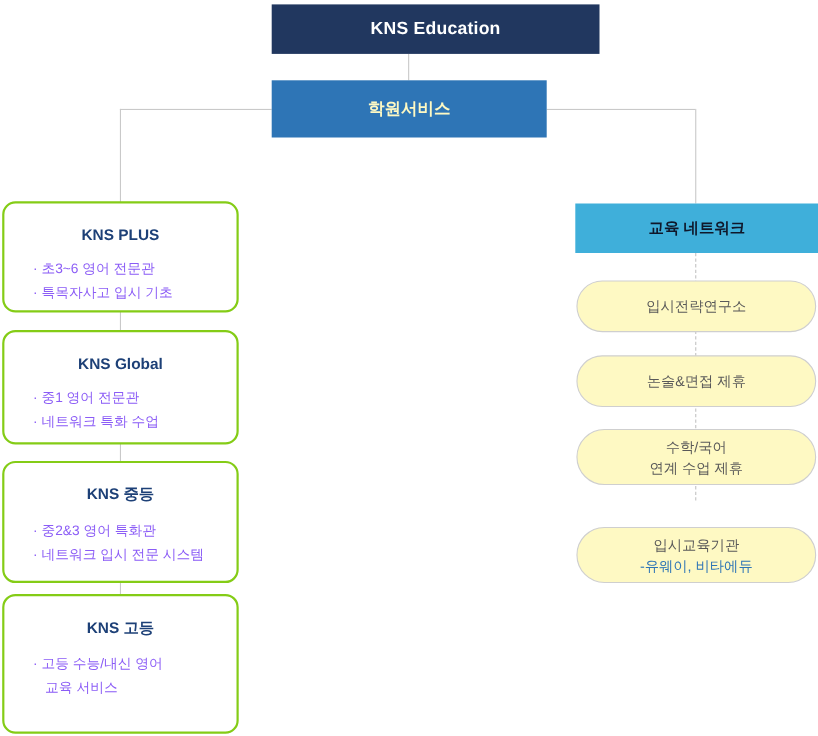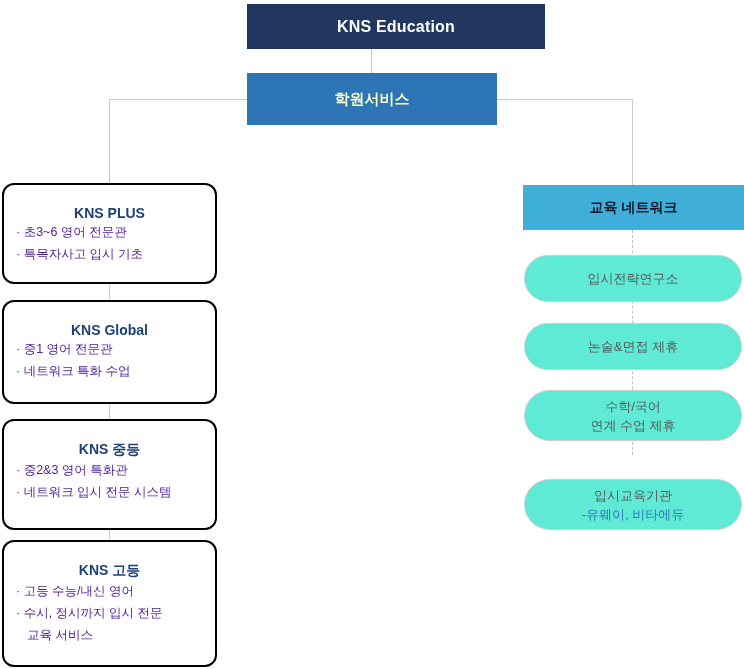--- a/index.html
+++ b/index.html
@@ -22,34 +22,34 @@
   }
   .service-box {
     position:absolute; left:247px; top:73px; width:250px; height:52px;
     background:#2e75b6; color:#fef9c3; display:flex; align-items:center; justify-content:center;
     font-size:15px; font-weight:bold; z-index:2;
   }
 
   
   .lbox {
     position:absolute; left:2px; width:215px; background:#ffffff;
-    border:2px solid #000000; border-radius:12px; z-index:2;
+    border:2px solid #84cc16; border-radius:12px; z-index:2;
   }
   .lbox .title { text-align:center; color:#1d4077; font-weight:bold; font-size:14px; padding-top:20px; }
-  .lbox .items { padding-left:12px; padding-right:8px; color:#4c1d95; font-size:12.5px; line-height:22px; }
+  .lbox .items { margin-top:12px; padding-left:26px; padding-right:8px; color:#8b5cf6; font-size:12.5px; line-height:22px; }
   .lbox .items .cont { padding-left:11px; }
 
   
   .rheader {
     position:absolute; left:523px; top:185px; width:221px; height:45px;
     background:#3fafda; color:#0f172a; display:flex; align-items:center; justify-content:center;
     font-size:14px; font-weight:bold; z-index:2;
   }
   .pill {
-    position:absolute; left:524px; width:218px; background:#5eead4;
+    position:absolute; left:524px; width:218px; background:#fef9c3;
     border:1px solid #cfcfcf; border-radius:26px;
     display:flex; flex-direction:column; align-items:center; justify-content:center;
     color:#595959; font-size:13px; line-height:19px; z-index:2; text-align:center;
   }
   .pill .accent { color:#2e75b6; }
 </style>
 </head>
 <body>
 
 <div class="canvas">
@@ -89,21 +89,20 @@
     <div class="items">
       <div>· 중2&amp;3 영어 특화관</div>
       <div>· 네트워크 입시 전문 시스템</div>
     </div>
   </div>
 
   <div class="lbox" style="top:540px; height:127px;">
     <div class="title">KNS 고등</div>
     <div class="items">
       <div>· 고등 수능/내신 영어</div>
-      <div>· 수시, 정시까지 입시 전문</div>
       <div class="cont">교육 서비스</div>
     </div>
   </div>
 
   <div class="rheader">
     <span>교육 네트워크</span>
   </div>
 
   <div class="pill" style="top:255px; height:47px;">
     <span>입시전략연구소</span>

